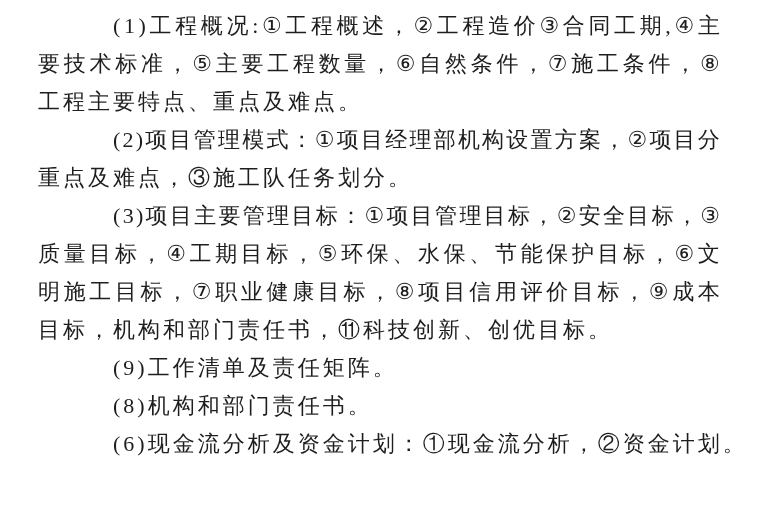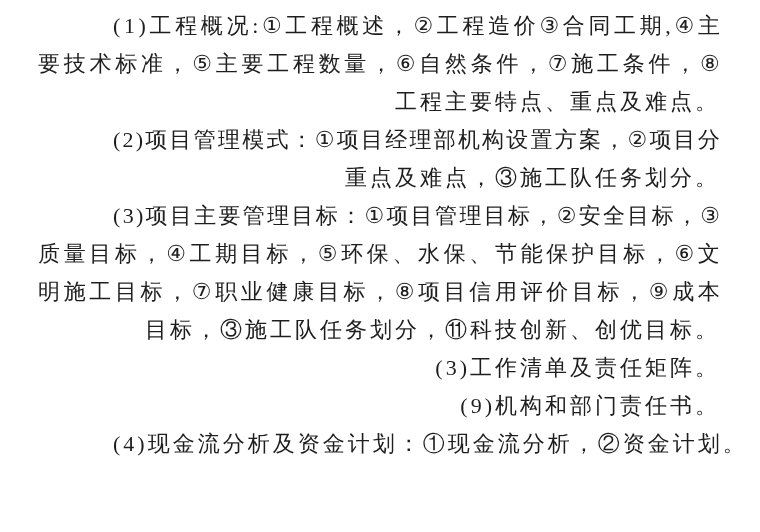--- a/index.html
+++ b/index.html
@@ -40,21 +40,20 @@
     display: flex;
     justify-content: space-between;
     align-items: baseline;
   }
   .line.justify span {
     display: inline-block;
   }
   
   .line.plain {
     letter-spacing: 3px;
-    text-align: right;
   }
 </style>
 </head>
 <body>
 
 <div class="page">
 
   <div class="para">
     <div class="line indent justify">
         <span>(</span>
@@ -231,29 +230,29 @@
         <span>用</span>
         <span>评</span>
         <span>价</span>
         <span>目</span>
         <span>标</span>
         <span>，</span>
         <span>⑨</span>
         <span>成</span>
         <span>本</span>
       </div>
-    <div class="line plain">目标，③施工队任务划分，⑪科技创新、创优目标。</div>
-  </div>
-
-  <div class="para">
-    <div class="line indent plain">(3)工作清单及责任矩阵。</div>
-  </div>
-
-  <div class="para">
-    <div class="line indent plain">(9)机构和部门责任书。</div>
-  </div>
-
-  <div class="para">
-    <div class="line indent plain">(4)现金流分析及资金计划：①现金流分析，②资金计划。</div>
+    <div class="line plain">目标，机构和部门责任书，⑪科技创新、创优目标。</div>
+  </div>
+
+  <div class="para">
+    <div class="line indent plain">(9)工作清单及责任矩阵。</div>
+  </div>
+
+  <div class="para">
+    <div class="line indent plain">(8)机构和部门责任书。</div>
+  </div>
+
+  <div class="para">
+    <div class="line indent plain">(6)现金流分析及资金计划：①现金流分析，②资金计划。</div>
   </div>
 
 
 </div>
 
 </body></html>

